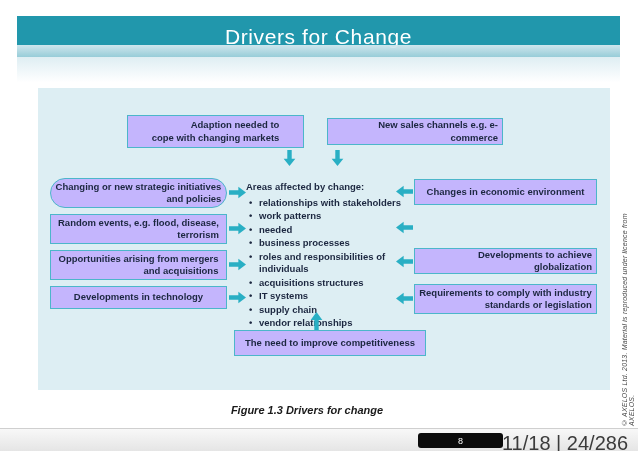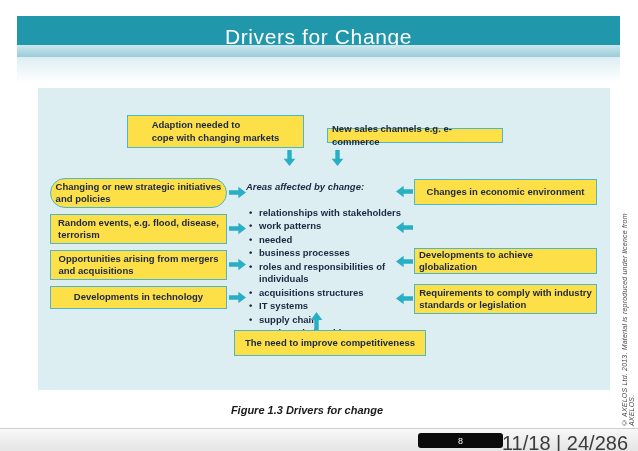--- a/index.html
+++ b/index.html
@@ -17,27 +17,27 @@
   }
   .fade {
     position:absolute; left:17px; top:45px; width:603px; height:44px;
     background:linear-gradient(180deg,#cfe6ed 0%, rgba(255,255,255,0) 85%);
   }
   .panel {
     position:absolute; left:38px; top:88px; width:572px; height:302px;
     background:var(--panel_bg,#ddeef3);
   }
   .box {
-    position:absolute; background:#fde047; border:1px solid var(--box_border,#4cb6ca);
+    position:absolute; background:#c4b5fd; border:1px solid var(--box_border,#4cb6ca);
     color:var(--text_dark,#1c2740); font-weight:bold; font-size:9.5px; line-height:1.3;
-    display:flex; align-items:center; justify-content:center; text-align:left;
+    display:flex; align-items:center; justify-content:center; text-align:right;
     white-space:pre-line; box-sizing:border-box; padding:2px 4px;
   }
   .topA { left:127px; top:115px; width:177px; height:33px; }
-  .topB { left:327px; top:128px; width:176px; height:15px; }
+  .topB { left:327px; top:118px; width:176px; height:27px; }
   .l1 { left:50px;  top:178px; width:177px; height:30px;border-radius:15px; }
   .l2 { left:50px;  top:214px; width:177px; height:30px; }
   .l3 { left:50px;  top:250px; width:177px; height:30px; }
   .l4 { left:50px;  top:286px; width:177px; height:23px; }
   .r1 { left:414px; top:179px; width:183px; height:26px; }
   .r2 { left:414px; top:213px; width:183px; height:30px; }
   .r3 { left:414px; top:248px; width:183px; height:26px; }
   .r4 { left:414px; top:284px; width:183px; height:30px; }
   .bottom { left:234px; top:330px; width:192px; height:26px; }
 
@@ -55,21 +55,21 @@
   .la1 { left:396px; top:185px; }
   .la2 { left:396px; top:221px; }
   .la3 { left:396px; top:255px; }
   .la4 { left:396px; top:292px; }
   .ua  { left:310px; top:312px; }
 
   .center {
     position:absolute; left:246px; top:181px; width:162px;
     color:var(--text_dark,#1c2740); font-size:9.5px; font-weight:bold; line-height:1.32;
   }
-  .c-head { margin-bottom:13px;font-style:italic; }
+  .c-head { margin-bottom:3px; }
   .c-list { margin:0; padding:0; list-style:none; }
   .c-list li { padding-left:13px; position:relative; margin:0 0 1px; white-space:pre-line; }
   .c-list li::before { content:"•"; position:absolute; left:3px; }
 
   .caption {
     position:absolute; left:0; top:404px; width:614px; text-align:center;
     font-size:11px; font-weight:bold; font-style:italic; color:#1a1a1a;
   }
   .copyright {
     position:absolute; right:3px; top:192px; height:234px;

